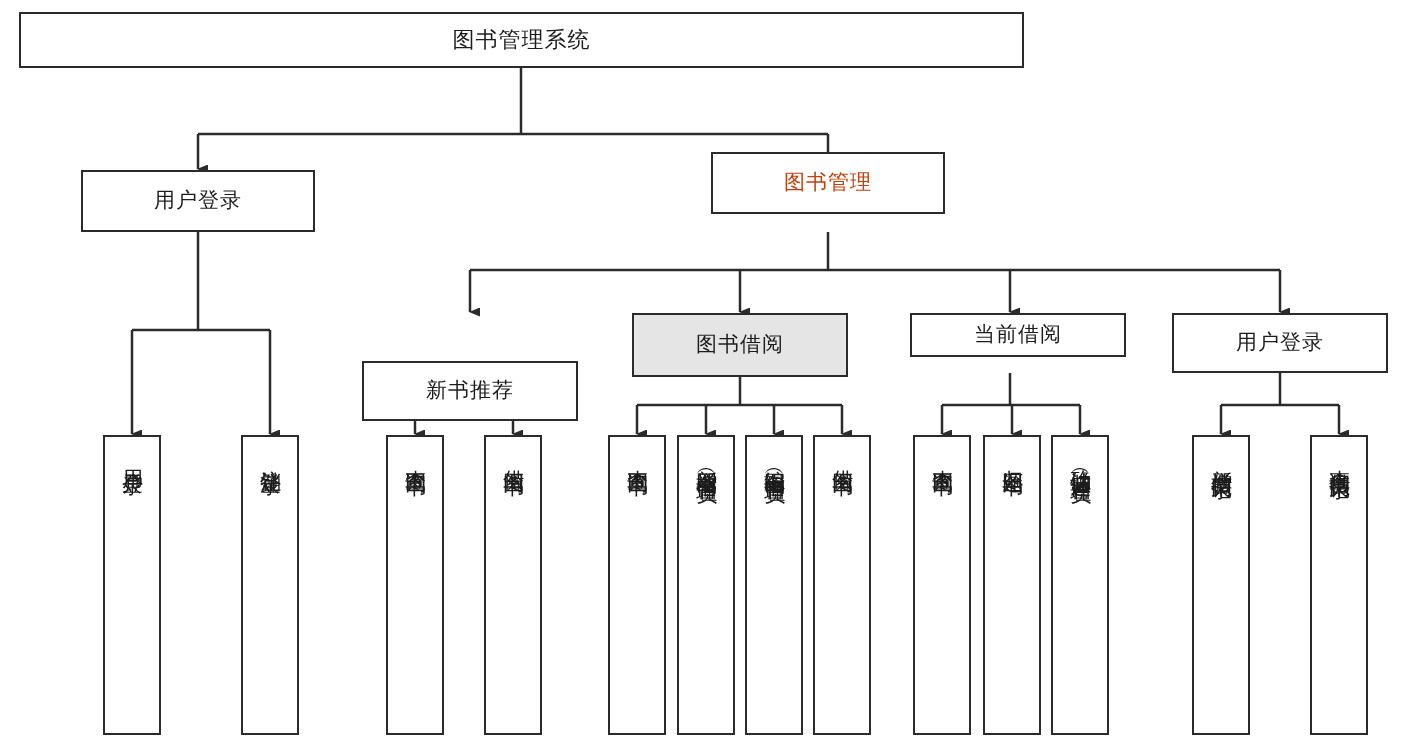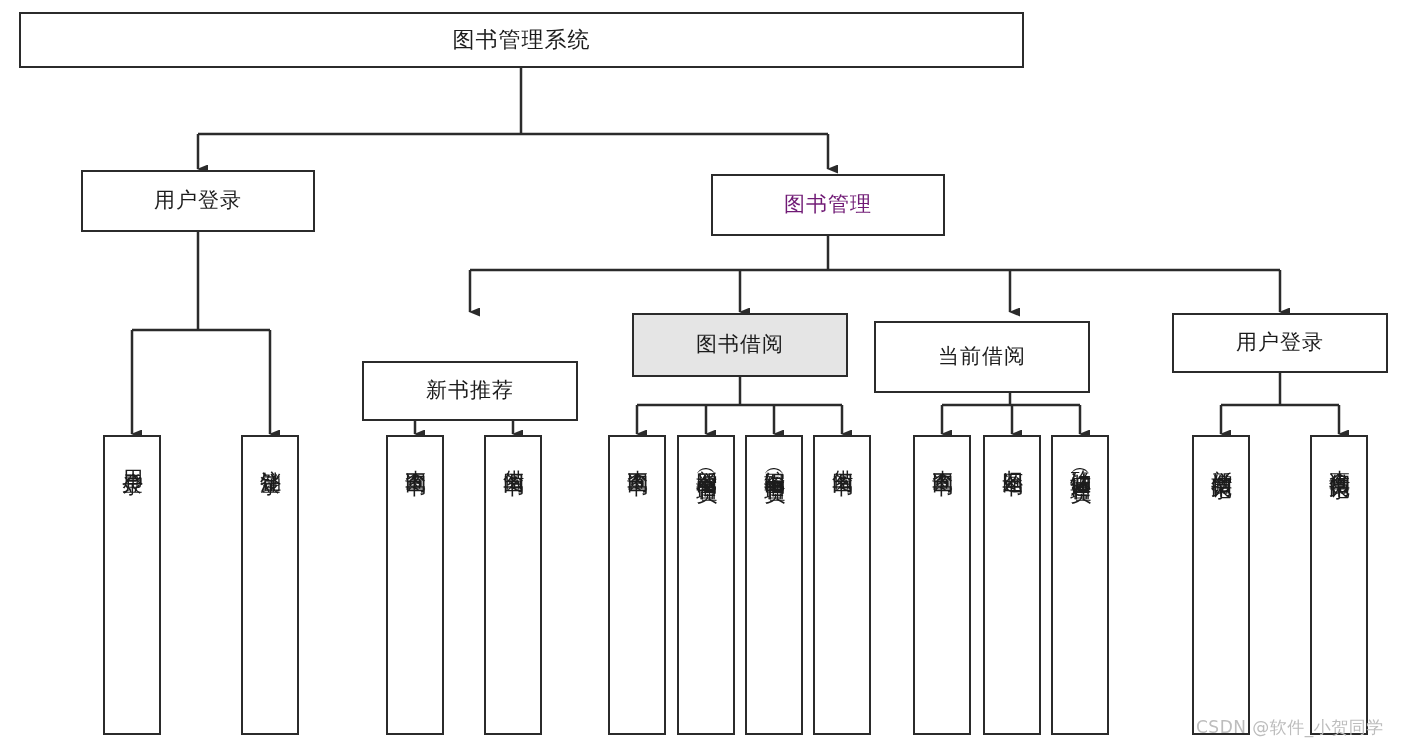--- a/index.html
+++ b/index.html
@@ -114,30 +114,30 @@
       </g>
   </svg>
 
   <div id="nodes">
       <div class="node-box horizontal root" style="left: 19px; top: 12px; width: 1005px; height: 56px; border-color: rgb(43, 43, 43); background: rgb(255, 255, 255); color: rgb(28, 28, 28);">
         <span class="node-label">图书管理系统</span>
       </div>
       <div class="node-box horizontal" style="left: 81px; top: 170px; width: 234px; height: 62px; border-color: rgb(43, 43, 43); background: rgb(255, 255, 255); color: rgb(28, 28, 28);">
         <span class="node-label">用户登录</span>
       </div>
-      <div class="node-box horizontal" style="left: 711px; top: 174px; width: 234px; height: 62px; border-color: rgb(43, 43, 43); background: rgb(255, 255, 255); color: #701a75; text-align: right;">
+      <div class="node-box horizontal" style="left: 711px; top: 152px; width: 234px; height: 62px; border-color: rgb(43, 43, 43); background: rgb(255, 255, 255); color: #c2410c; text-align: right;">
         <span class="node-label">图书管理</span>
       </div>
       <div class="node-box horizontal" style="left: 362px; top: 313px; width: 216px; height: 60px; border-color: rgb(43, 43, 43); background: rgb(255, 255, 255); color: rgb(28, 28, 28); margin-top: 48px;">
         <span class="node-label">新书推荐</span>
       </div>
       <div class="node-box horizontal" style="left: 632px; top: 313px; width: 216px; height: 64px; border-color: rgb(43, 43, 43); background: #e5e5e5; color: rgb(28, 28, 28);">
         <span class="node-label">图书借阅</span>
       </div>
-      <div class="node-box horizontal" style="left: 874px; top: 313px; width: 216px; height: 72px; border-color: rgb(43, 43, 43); background: rgb(255, 255, 255); color: rgb(28, 28, 28); margin-top: 8px;">
+      <div class="node-box horizontal" style="left: 910px; top: 313px; width: 216px; height: 44px; border-color: rgb(43, 43, 43); background: rgb(255, 255, 255); color: rgb(28, 28, 28);">
         <span class="node-label">当前借阅</span>
       </div>
       <div class="node-box horizontal" style="left: 1172px; top: 313px; width: 216px; height: 60px; border-color: rgb(43, 43, 43); background: rgb(255, 255, 255); color: rgb(28, 28, 28);">
         <span class="node-label">用户登录</span>
       </div>
       <div class="node-box vertical" style="left: 103px; top: 435px; width: 58px; height: 300px; border-color: rgb(43, 43, 43); background: rgb(255, 255, 255); color: rgb(28, 28, 28);">
         <span class="node-label">用户登录</span>
       </div>
       <div class="node-box vertical" style="left: 241px; top: 435px; width: 58px; height: 300px; border-color: rgb(43, 43, 43); background: rgb(255, 255, 255); color: rgb(28, 28, 28);">
         <span class="node-label">注销登录</span>
@@ -170,15 +170,14 @@
         <span class="node-label">确认归还（管理员）</span>
       </div>
       <div class="node-box vertical" style="left: 1192px; top: 435px; width: 58px; height: 300px; border-color: rgb(43, 43, 43); background: rgb(255, 255, 255); color: rgb(28, 28, 28);">
         <span class="node-label">新增借阅记录</span>
       </div>
       <div class="node-box vertical" style="left: 1310px; top: 435px; width: 58px; height: 300px; border-color: rgb(43, 43, 43); background: rgb(255, 255, 255); color: rgb(28, 28, 28);">
         <span class="node-label">查询借阅记录</span>
       </div>
     </div>
 
-  <div class="watermark" style="left: 1196px; top: 716px;">CSDN @软件_小贺同学</div>
 
 </div>
 
 </body></html>

